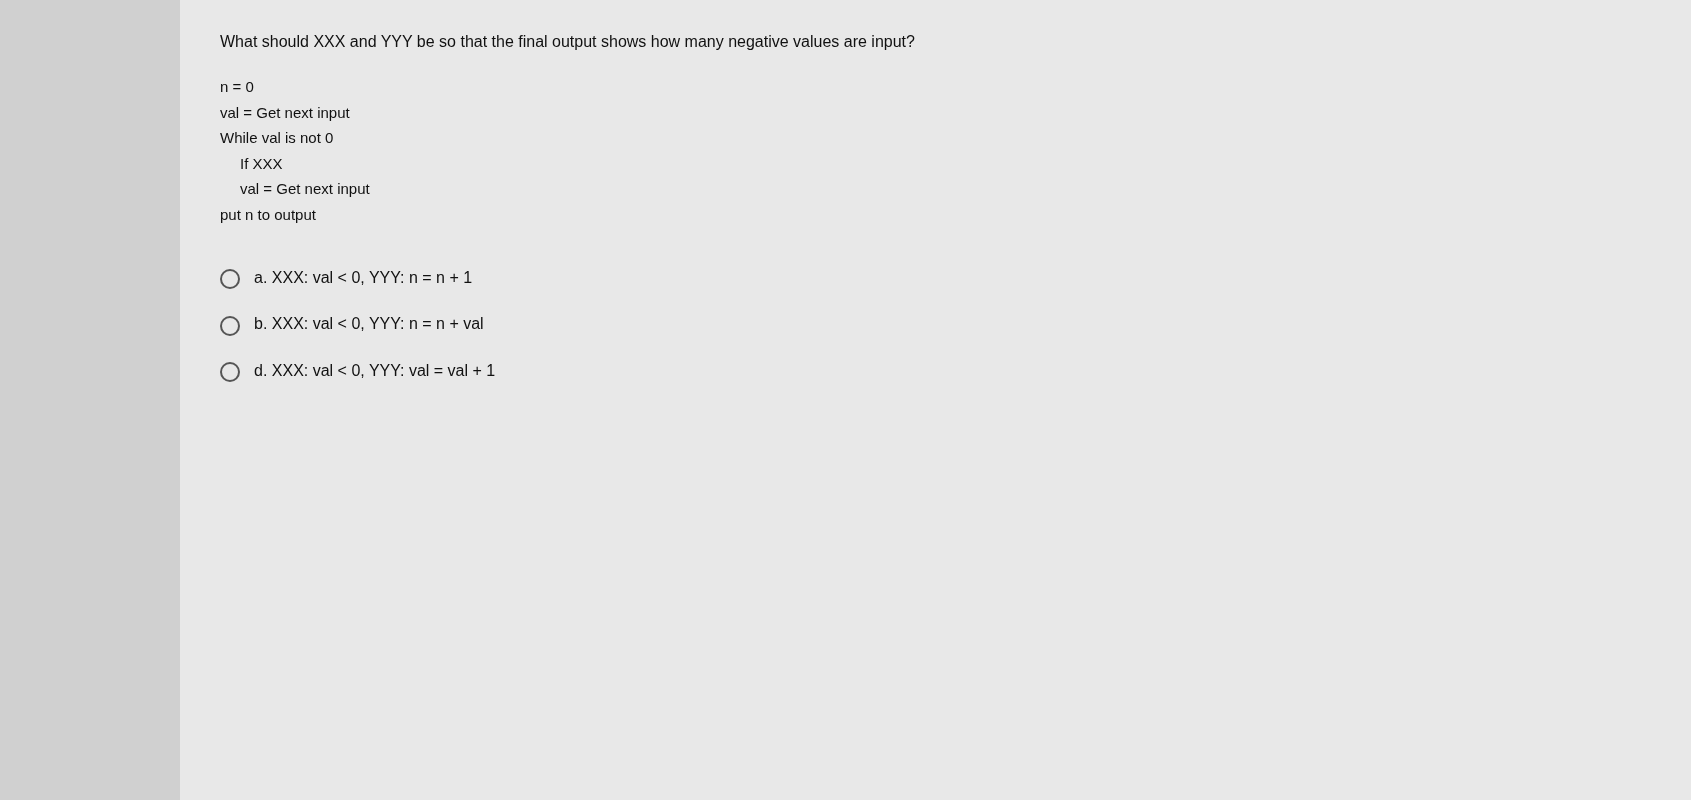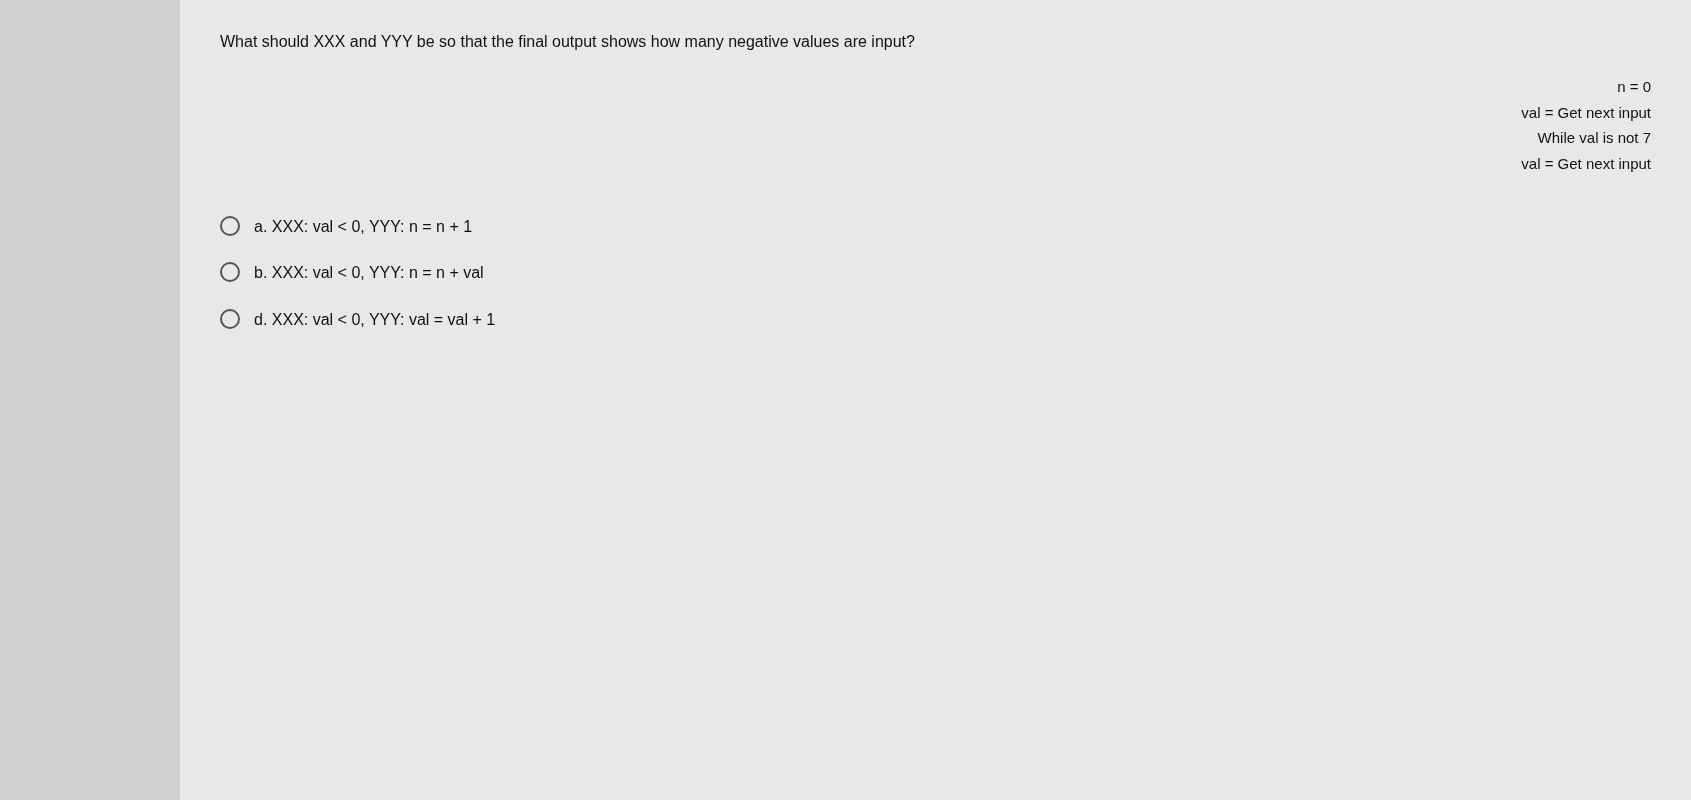--- a/index.html
+++ b/index.html
@@ -42,38 +42,37 @@
       margin-bottom: 20px;
       line-height: 1.5;
     }
 
     .code-block {
       font-family: Arial, sans-serif;
       font-size: 15px;
       line-height: 1.7;
       margin-bottom: 40px;
       color: #111;
-      text-align: right;
     }
 
     .code-block .line {
       display: block;
     }
 
     .code-block .indent {
       padding-left: 20px;
     }
 
     .options-container {
       margin-top: 20px;
     }
 
     .option-row {
       display: flex;
-      align-items: flex-start;
+      align-items: flex-end;
       margin-bottom: 24px;
       font-size: 16px;
       color: #111;
     }
 
     .option-radio {
       width: 20px;
       height: 20px;
       border-radius: 50%;
       border: 2px solid #555;
@@ -96,22 +95,24 @@
 <div class="page-container">
   <div class="left-sidebar"></div>
   <div class="main-content">
 
     <div class="question-text">What should XXX and YYY be so that the final output shows how many negative values are input?</div>
 
     <div class="code-block">
 
     <span class="line">n = 0</span>
         <span class="line">val = Get next input</span>
-        <span class="line">While val is not 7</span>
+        <span class="line">While val is not 0</span>
+        <span class="line indent">If XXX</span>
         <span class="line indent">val = Get next input</span>
+        <span class="line">put n to output</span>
       </div>
 
     <div class="options-container">
 
     <div class="option-row">
           <div class="option-radio"></div>
           <span class="option-label">a. XXX: val &lt; 0, YYY: n = n + 1</span>
         </div>
         <div class="option-row">
           <div class="option-radio"></div>

